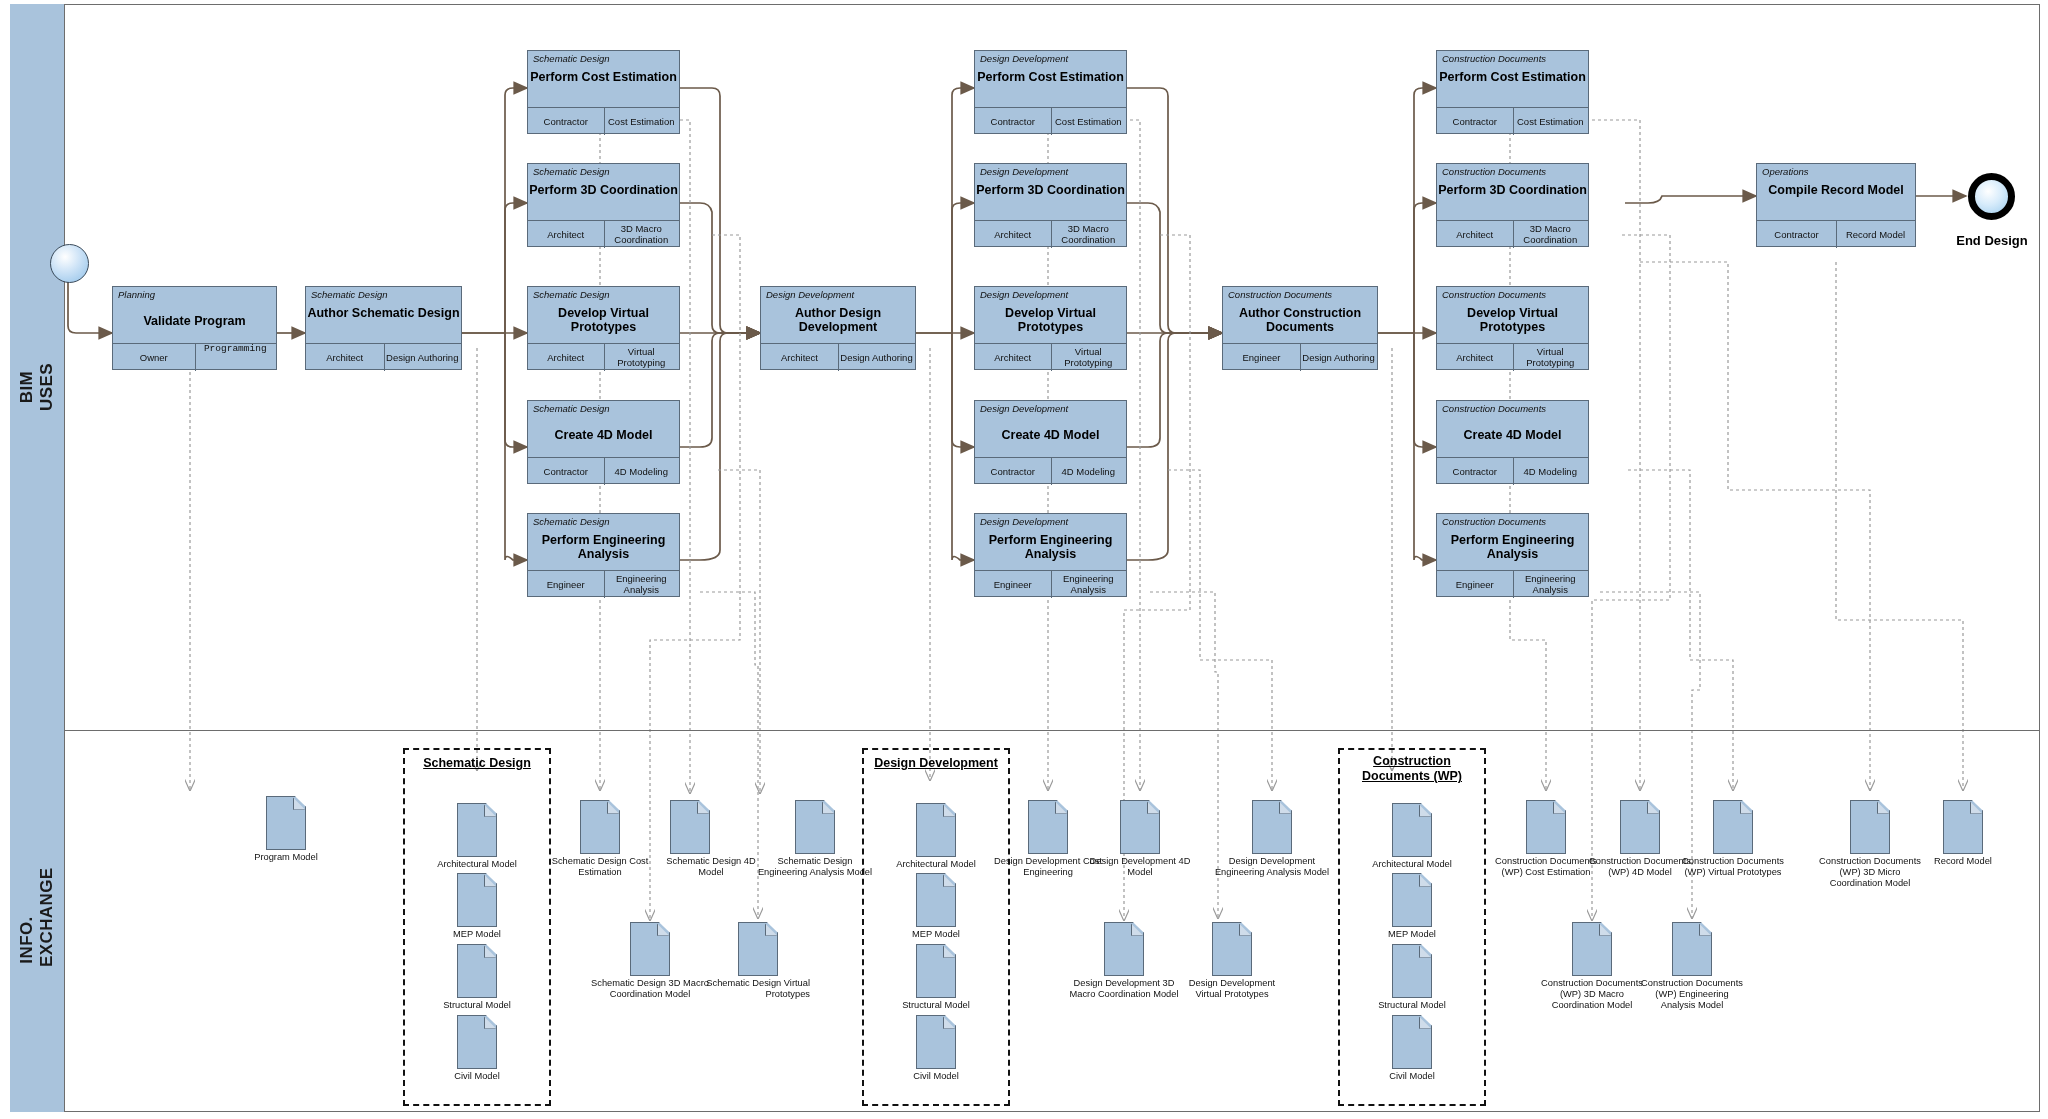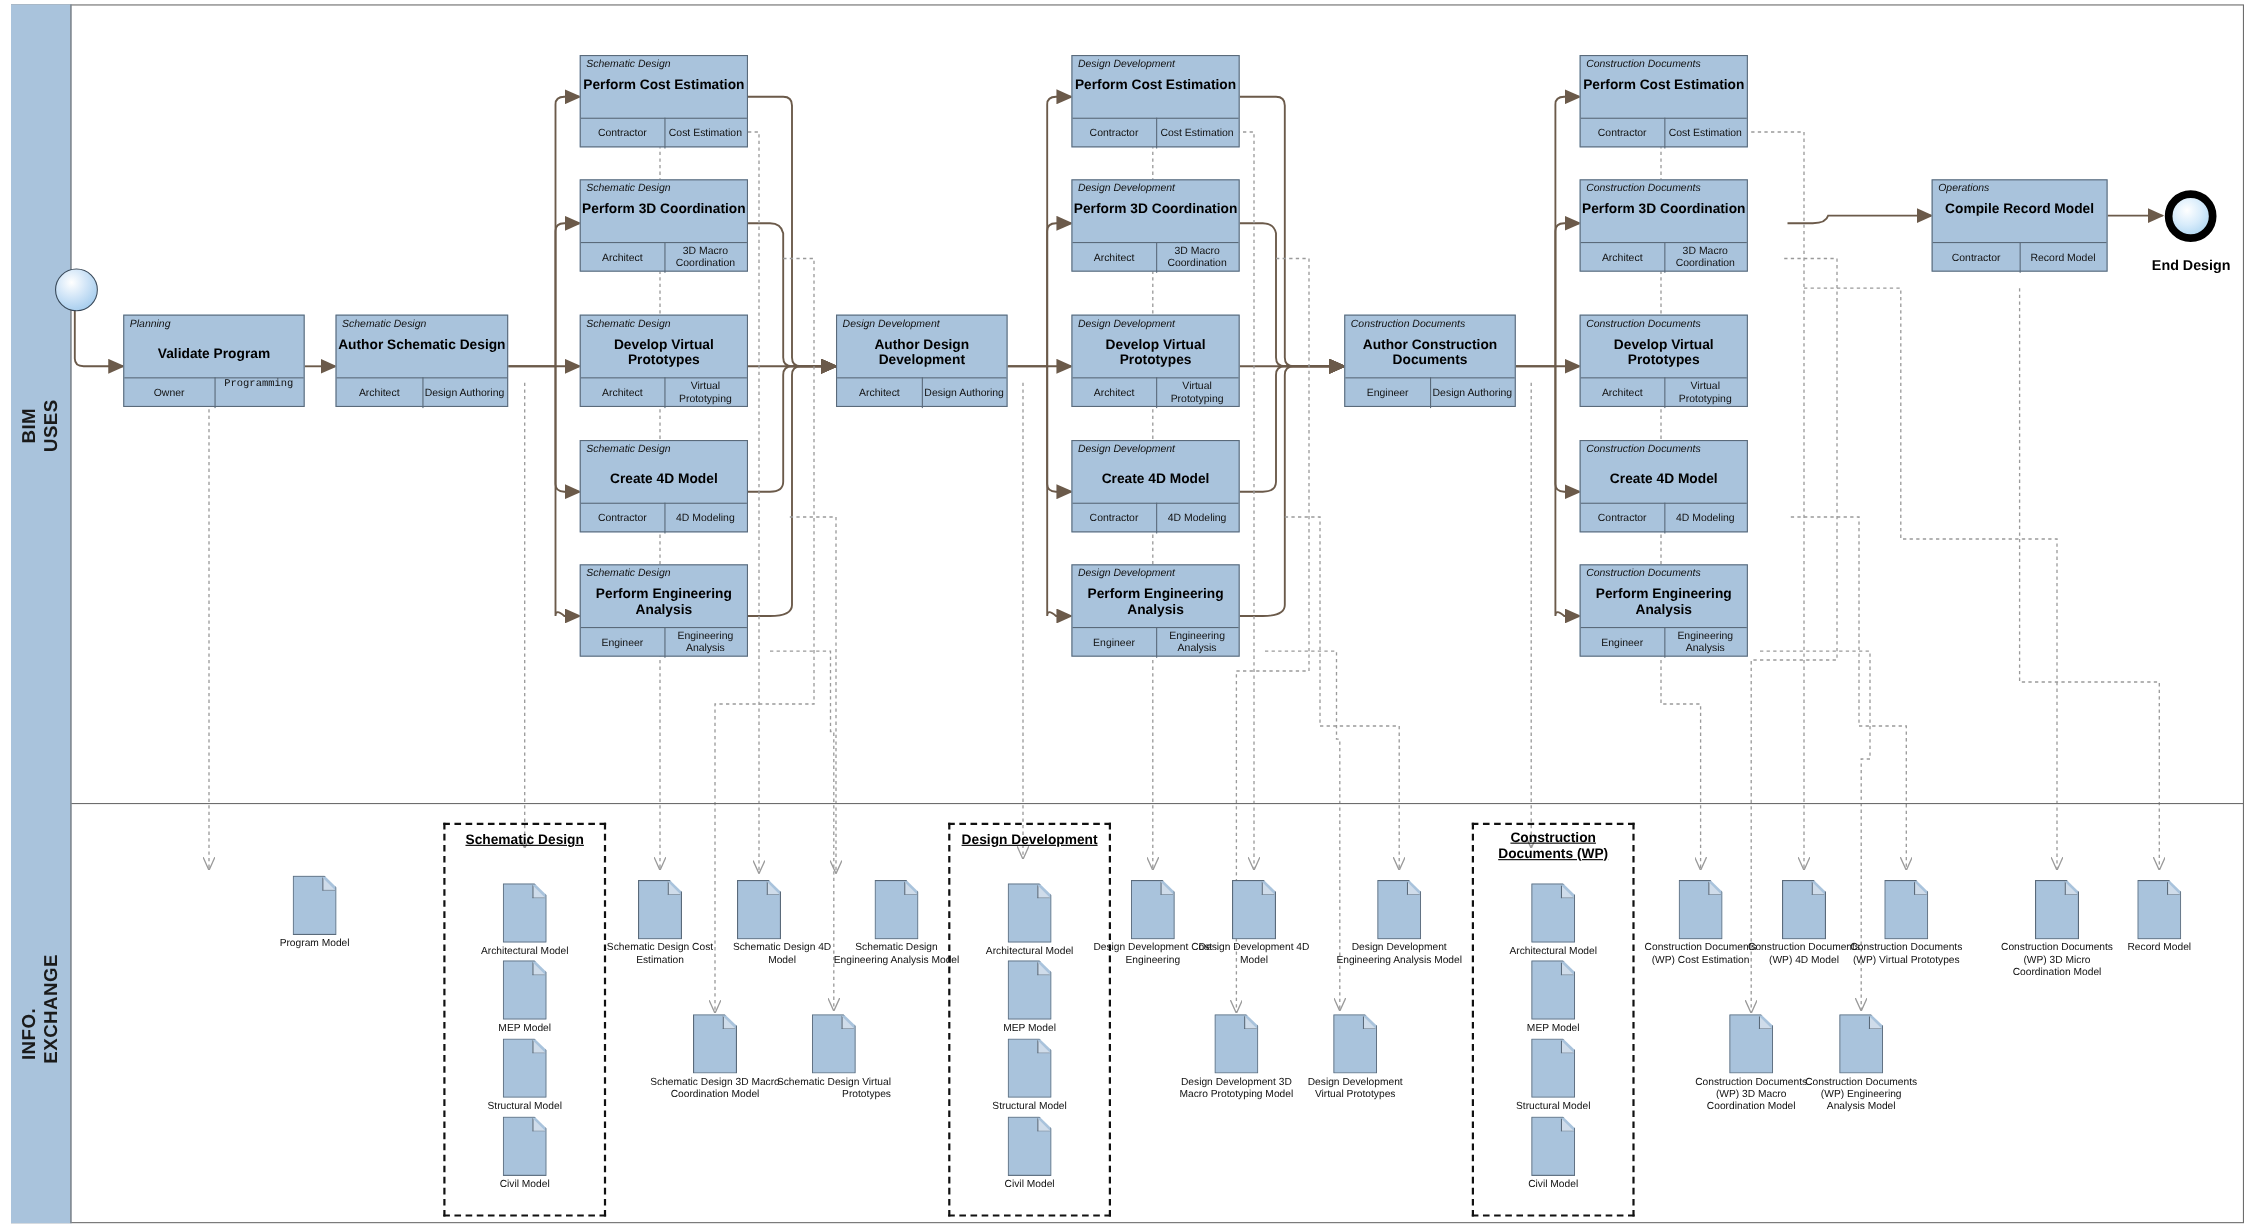--- a/index.html
+++ b/index.html
@@ -441,21 +441,21 @@
   <div class="doc" style="left:1252px;top:800px;width:40px;">
     <div class="shape">
         <div class="fold"></div>
       </div>
     <div class="dlbl wrap" style="width:118px;">Design Development Engineering Analysis Model</div>
   </div>
   <div class="doc" style="left:1104px;top:922px;width:40px;">
     <div class="shape">
         <div class="fold"></div>
       </div>
-    <div class="dlbl wrap" style="width:128px;">Design Development 3D Macro Prototyping Model</div>
+    <div class="dlbl wrap" style="width:128px;">Design Development 3D Macro Coordination Model</div>
   </div>
   <div class="doc" style="left:1212px;top:922px;width:40px;">
     <div class="shape">
         <div class="fold"></div>
       </div>
     <div class="dlbl wrap" style="width:110px;">Design Development Virtual Prototypes</div>
   </div>
 
   <div class="doc" style="left:1392px;top:803px;width:40px;">
     <div class="shape">

